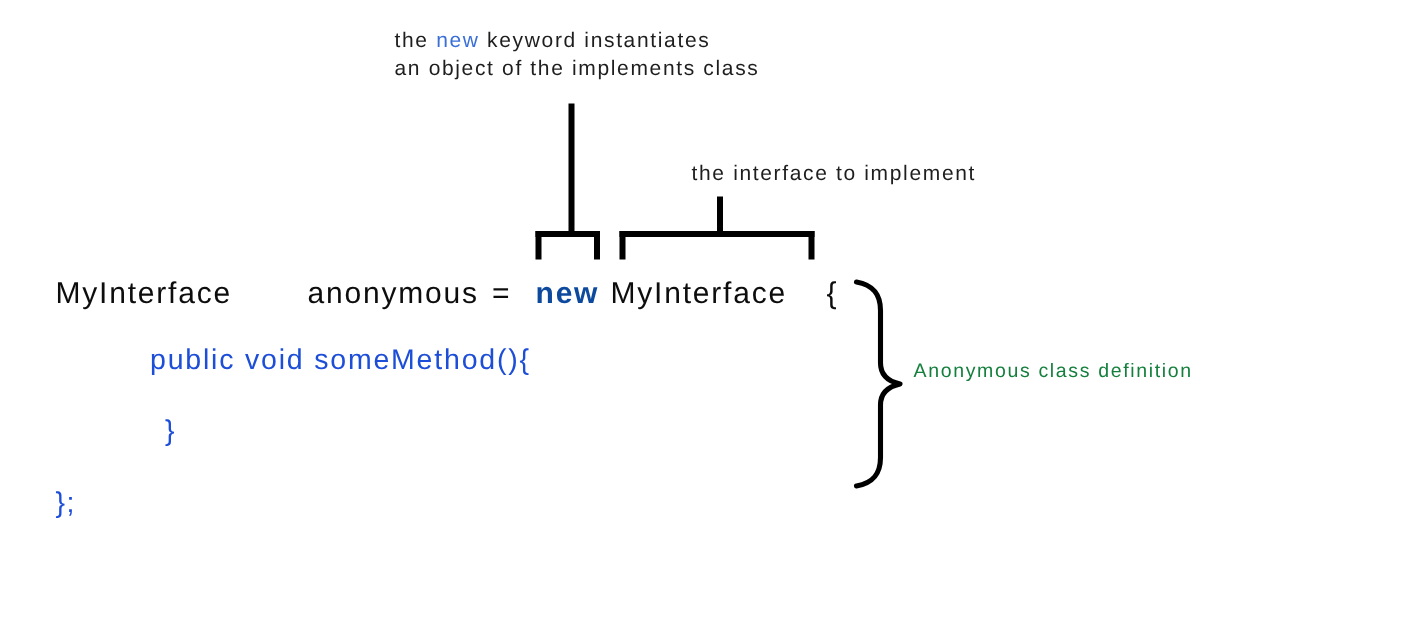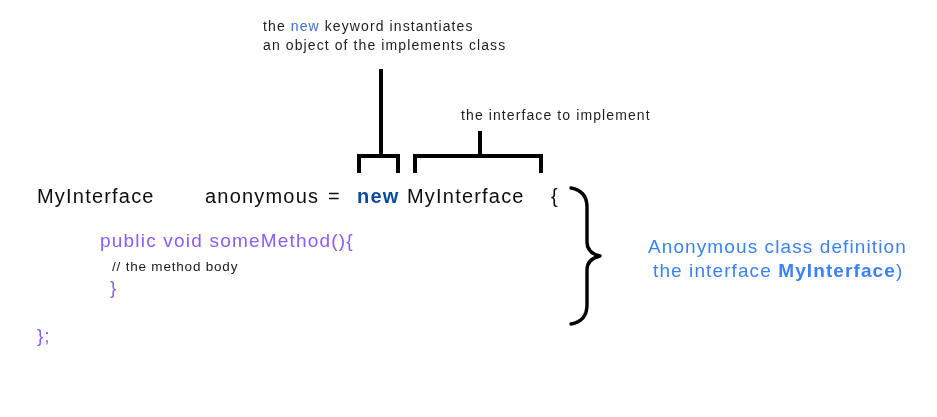--- a/index.html
+++ b/index.html
@@ -16,22 +16,22 @@
     font-size:14px; line-height:19px; letter-spacing:1.1px;
     color:#1e1e1e; white-space:nowrap;
   }
   .kw-blue-light { color:#3a6fd8; }
   .ann-interface {
     position:absolute; left:423px; top:106px;
     font-size:14px; line-height:19px; letter-spacing:1.1px;
     color:#1e1e1e; white-space:nowrap;margin-left:38px;
   }
   .ann-right {
-    position:absolute; left:648px; top:239px;
-    font-size:19px; color:#3b82f6; letter-spacing:1.1px; white-space:nowrap;
+    position:absolute; left:609px; top:239px;
+    font-size:13px; color:#15803d; letter-spacing:1.1px; white-space:nowrap;
   }
   .ann-right .rann-title { line-height:15px; margin:0 0 9px 0; }
   .ann-right .rann-detail { line-height:15px; margin:0; }
   .ann-right .rann-detail.indent { padding-left:5px; }
   .bold-name { font-weight:bold; }
   
   .stem { position:absolute; width:4px; background:#000; }
   .stem-new { left:379px; top:69px; height:85px; }
   .stem-interface { left:478px; top:131px; height:23px; }
   .bracket {
@@ -46,21 +46,21 @@
     font-size:20px; line-height:24px; letter-spacing:1.2px;
     color:#0d0d0d; white-space:pre;
   }
   .tok-type { left:37px; }
   .tok-variable { left:205px; }
   .tok-equals { left:328px; }
   .tok-keyword { left:357px; font-weight:bold; color:#0d4a9e; }
   .tok-interface { left:407px; }
   .tok-openbrace { left:551px; }
   .code-inner {
-    position:absolute; color:#8b5cf6; white-space:pre;
+    position:absolute; color:#1d4ed8; white-space:pre;
   }
   .method-sig { left:100px; top:230px; font-size:19px; letter-spacing:1.2px; }
   .method-comment { left:112px; top:259px; font-size:13.5px; letter-spacing:0.8px; color:#1a1a1a; }
   .method-close { left:110px; top:277px; font-size:19px; }
   .stmt-close { left:37px; top:325px; font-size:19px; letter-spacing:1px; }
   
   .big-brace { position:absolute; left:566px; top:186px; width:40px; height:140px; }
 </style>
 </head>
 <body>
@@ -85,26 +85,24 @@
   <div>
     <span class="code-token tok-type">MyInterface</span>
     <span class="code-token tok-variable">anonymous</span>
     <span class="code-token tok-equals">=</span>
     <span class="code-token tok-keyword">new</span>
     <span class="code-token tok-interface">MyInterface</span>
     <span class="code-token tok-openbrace">{</span>
   </div>
 
   <div class="code-inner method-sig">public void someMethod(){</div>
-  <div class="code-inner method-comment">// the method body</div>
   <div class="code-inner method-close">}</div>
   <div class="code-inner stmt-close">};</div>
 
   <svg class="big-brace" viewBox="0 0 40 140" aria-hidden="true">
     <path d="M5 2 C16 4 21 10 21 21 L21 56 C21 63 25 68 34 70 C25 72 21 77 21 84 L21 119 C21 130 16 136 5 138" fill="none" stroke="#000000" stroke-width="3.4" stroke-linecap="round" stroke-linejoin="round"></path>
   </svg>
 
   <div class="ann-right">
     <p class="rann-title">Anonymous class definition</p>
-    <p class="rann-detail indent"><span>the interface </span><span class="bold-name">MyInterface</span><span>)</span></p>
   </div>
 
 </div>
 
 </body></html>

